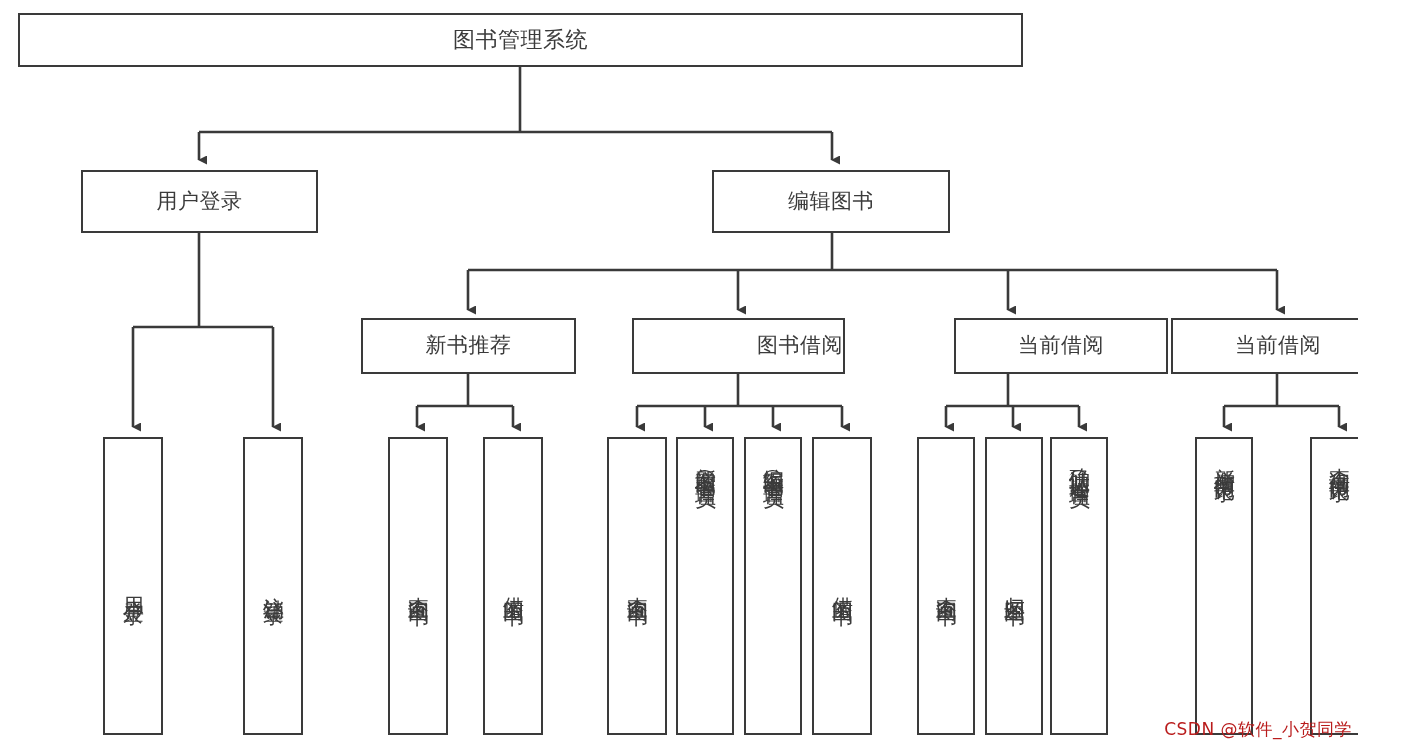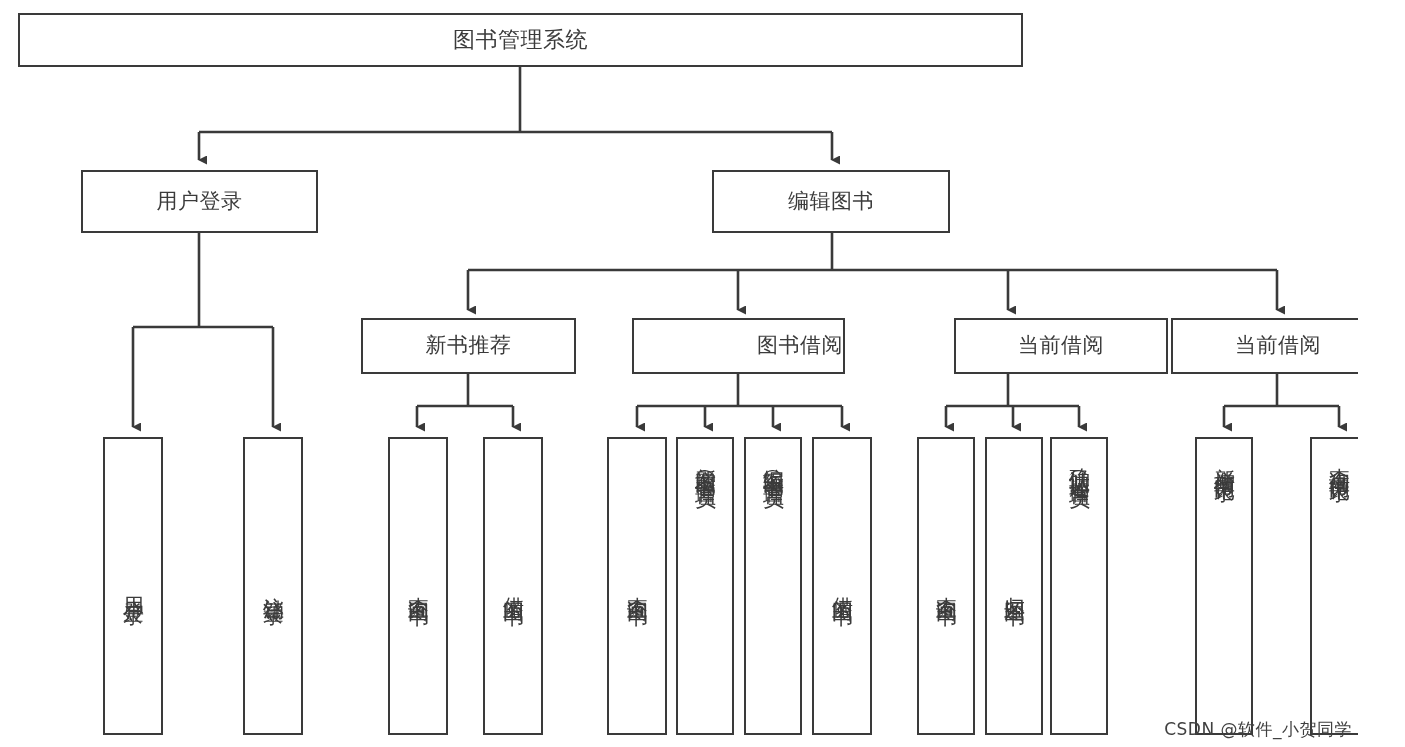--- a/index.html
+++ b/index.html
@@ -68,21 +68,21 @@
   }
   .node.vert.short {
     align-items: center;
     padding-top: 0;
   }
   #watermark {
     position: absolute;
     right: 6px;
     bottom: 6px;
     font-size: 17px;
-    color: #404040;
+    color: #b91c1c;
     white-space: nowrap;
     z-index: 5;
     letter-spacing: 0.5px;
   }
 </style>
 </head>
 <body>
 
 <div id="diagram-canvas">
 

